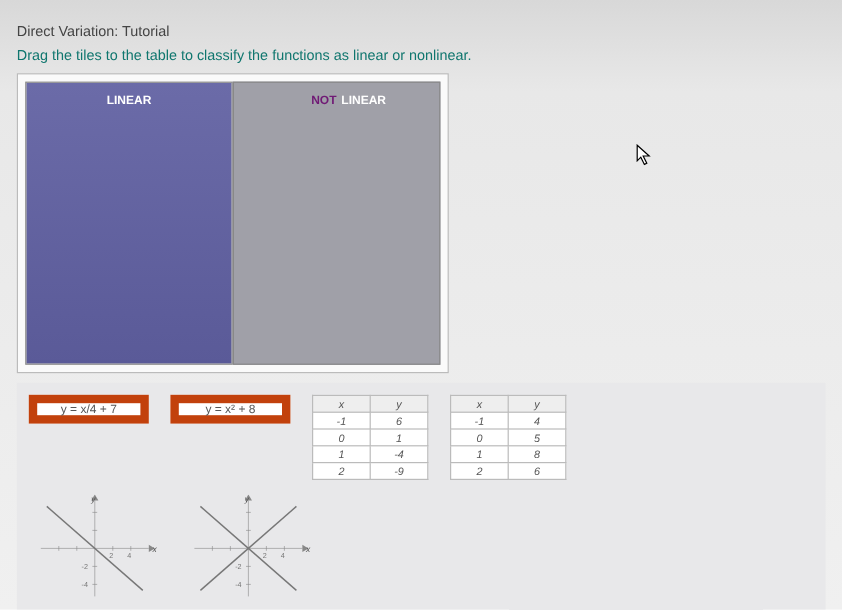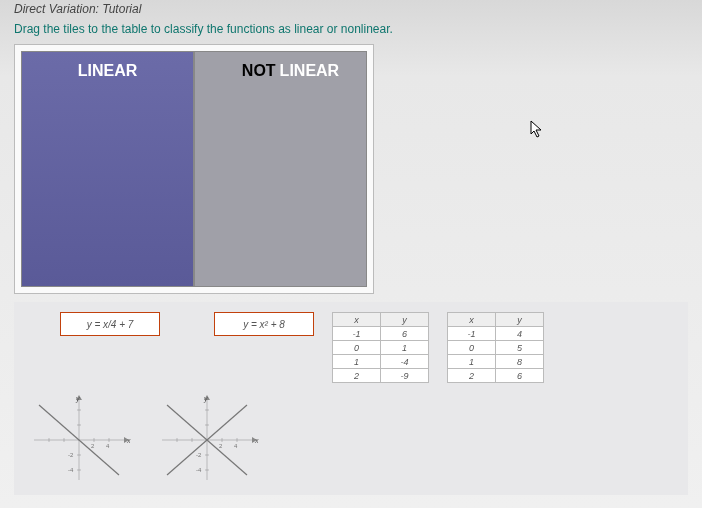--- a/index.html
+++ b/index.html
@@ -2,44 +2,44 @@
 <html><head>
 <meta charset="utf-8">
 <style>
 * { margin: 0; padding: 0; box-sizing: border-box; }
 body {
   width: 702px; height: 508px;
   font-family: Arial, sans-serif;
   background: linear-gradient(to bottom, #d8d8d8 0%, #e8e8e8 15%, #f0f0f0 100%);
   position: relative; overflow: hidden;
 }
-.header { padding: 2px 14px 2px; color: #444; font-size: 12px; font-style: italic; }
+.header { padding: 19px 14px 2px; color: #444; font-size: 12px; }
 .instructions { padding: 4px 14px 8px; color: #0f766e; font-size: 12px; }
 .main-panel {
   margin: 0 14px 8px; width: 360px; height: 250px;
   border: 1px solid #bbb; background: #fafafa; padding: 6px;
   display: flex; gap: 0;
 }
 .drop-zone {
   flex: 1; height: 100%; position: relative;
   display: flex; justify-content: center; align-items: flex-start;
-  padding-top: 10px; color: #fff; font-size: 16px; font-weight: bold;
+  padding-top: 10px; color: #fff; font-size: 10px; font-weight: bold;
 }
 .drop-zone.linear { background: linear-gradient(to bottom, #6b6ba8, #5a5a98); border: 1px solid #888; }
 .drop-zone.nonlinear { background: #a0a0a8; border: 1px solid #888; }
-.nonlinear .not { color: #000000; margin-right: 4px; margin-left: 20px; }
+.nonlinear .not { color: #701a75; margin-right: 4px; margin-left: 20px; }
 .tiles-area {
   margin: 0 14px; padding: 10px; background: #e8e8ea;
   display: flex; flex-direction: column; gap: 12px;
 }
 .row { display: flex; gap: 18px; align-items: flex-start; }
 .eq-tile {
-  width: 100px; height: 24px; background: #fff; border: 1px solid #c2410c;
+  width: 100px; height: 24px; background: #fff; border: 7px solid #c2410c;
   display: flex; justify-content: center; align-items: center;
-  font-size: 10px; font-style: italic; color: #555; cursor: move; margin-left: 36px;
+  font-size: 10px; color: #555; cursor: move;
 }
 .data-table {
   border-collapse: collapse; background: #fff; font-size: 9px; color: #555;
 }
 .data-table th, .data-table td {
   border: 1px solid #bbb; width: 48px; height: 14px; text-align: center;
   font-weight: normal; font-style: italic;
 }
 .data-table th { background: #eee; }
 .graph-tile {

